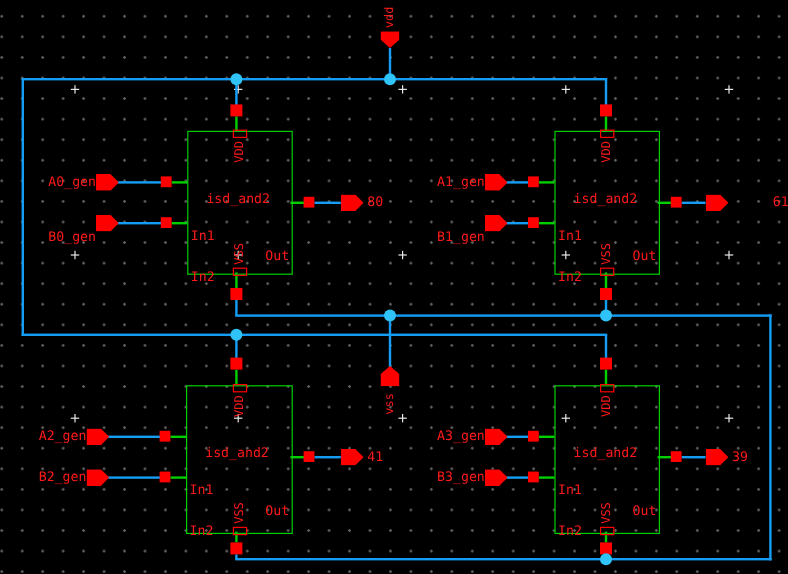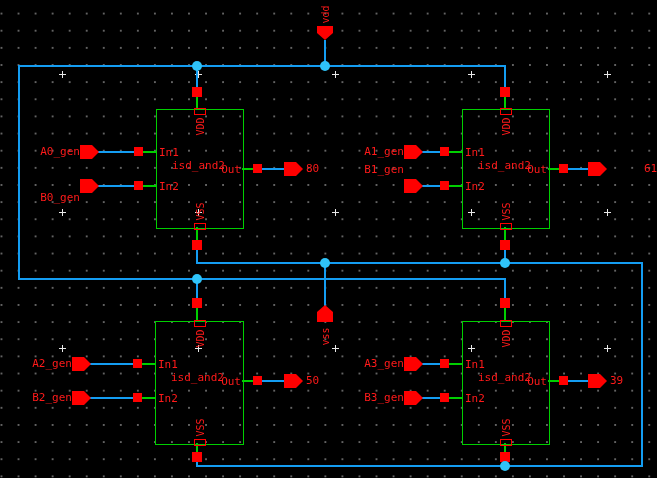--- a/index.html
+++ b/index.html
@@ -22,21 +22,21 @@
       clip-path:polygon(0 0,63% 0,100% 50%,63% 100%,0 100%);}
   .pvdd{position:absolute;width:16px;height:14px;background:#ff0000;
       clip-path:polygon(0 0,100% 0,100% 50%,50% 100%,0 50%);}
   .pvss{position:absolute;width:16px;height:17px;background:#ff0000;
       clip-path:polygon(50% 0,100% 41%,100% 100%,0 100%,0 41%);}
   .t{position:absolute;color:#ff1a1a;font-size:11px;line-height:11px;white-space:pre;}
   .tr{width:44px;text-align:right;}
   .vl{position:absolute;width:30px;height:11px;text-align:center;transform:rotate(-90deg);
       color:#ff1a1a;font-size:10px;line-height:11px;}
   .gate{position:absolute;border:1px solid #00cf00;background:transparent;}
-  .gate .gi{position:absolute;color:#ff1a1a;font-size:11px;line-height:11px;}
+  .gate .gi{position:absolute;color:#ff1a1a;font-size:11px;line-height:11px;margin-top:44px;}
   .gate .gc{position:absolute;left:15px;top:50px;color:#ff1a1a;font-size:11px;line-height:11px;}
   .gate .gvdd{position:absolute;left:50%;margin-left:-15px;top:11px;transform:rotate(-90deg);
       width:30px;text-align:center;color:#ff1a1a;font-size:10px;line-height:11px;}
   .gate .gvss{position:absolute;left:50%;margin-left:-15px;bottom:11px;transform:rotate(-90deg);
       width:30px;text-align:center;color:#ff1a1a;font-size:10px;line-height:11px;}
   .term{position:absolute;left:50%;margin-left:-6px;width:10px;height:5px;border:1px solid #ff0000;}
   .tt{top:-2px;} .tb{bottom:-2px;}
 </style>
 </head>
 <body>
@@ -167,41 +167,41 @@
     <div class="term tb"></div>
     <span class="gvdd">VDD</span>
     <span class="gvss">VSS</span>
     <span class="gi" style="left:2px;top:37px">In1</span>
     <span class="gi" style="left:2px;top:71px">In2</span>
     <span class="gi" style="right:2px;top:54px">Out</span>
     <span class="gc">isd_and2</span>
   </div>
   <span class="t tr" style="left:360px;top:146px">A1_gen</span>
   <div class="pr" style="left:404px;top:145px"></div>
-  <span class="t tr" style="left:360px;top:164px">B1_gen</span>
+  <span class="t tr" style="left:360px;top:192px">B1_gen</span>
   <div class="pr" style="left:404px;top:179px"></div>
   <div class="pr" style="left:588px;top:162px"></div>
   <span class="t" style="left:644px;top:163px">61</span>
 
   <div class="gate" style="left:155px;top:321px;width:87px;height:122px">
     <div class="term tt"></div>
     <div class="term tb"></div>
     <span class="gvdd">VDD</span>
     <span class="gvss">VSS</span>
     <span class="gi" style="left:2px;top:37px">In1</span>
     <span class="gi" style="left:2px;top:71px">In2</span>
     <span class="gi" style="right:2px;top:54px">Out</span>
     <span class="gc">isd_and2</span>
   </div>
   <span class="t tr" style="left:28px;top:358px">A2_gen</span>
   <div class="pr" style="left:72px;top:357px"></div>
   <span class="t tr" style="left:28px;top:392px">B2_gen</span>
   <div class="pr" style="left:72px;top:391px"></div>
   <div class="pr" style="left:284px;top:374px"></div>
-  <span class="t" style="left:306px;top:375px">50</span>
+  <span class="t" style="left:306px;top:375px">41</span>
 
   <div class="gate" style="left:462px;top:321px;width:86px;height:122px">
     <div class="term tt"></div>
     <div class="term tb"></div>
     <span class="gvdd">VDD</span>
     <span class="gvss">VSS</span>
     <span class="gi" style="left:2px;top:37px">In1</span>
     <span class="gi" style="left:2px;top:71px">In2</span>
     <span class="gi" style="right:2px;top:54px">Out</span>
     <span class="gc">isd_and2</span>

